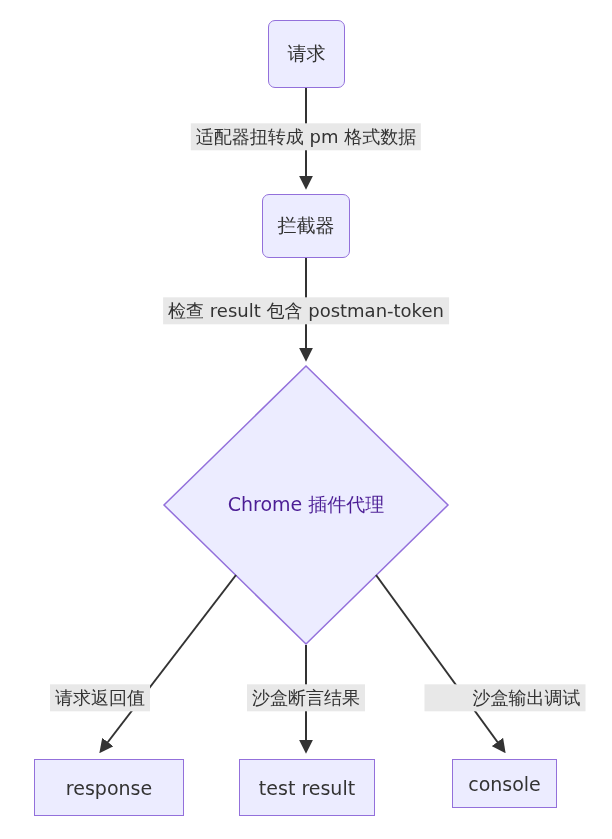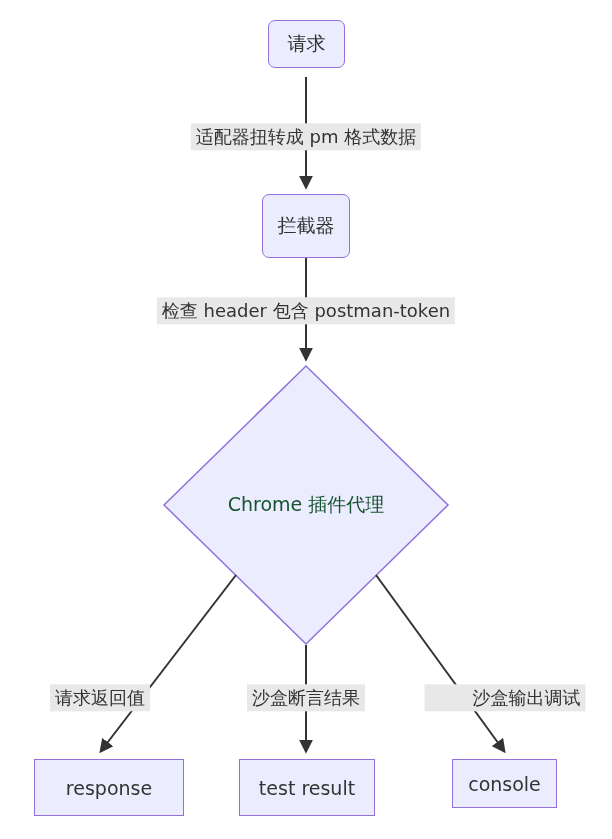--- a/index.html
+++ b/index.html
@@ -35,21 +35,21 @@
       box-sizing: border-box;
       white-space: nowrap;
     }
     .node.rounded {
       border-radius: 7px;
     }
     .diamond-label {
       position: absolute;
       transform: translate(-50%, -50%);
       font-size: 19px;
-      color: #14532d;
+      color: #4c1d95;
       white-space: nowrap;
     }
     .edge-label {
       position: absolute;
       transform: translate(-50%, -50%);
       background: #e8e8e8;
       padding: 2px 5px;
       font-size: 18px;
       line-height: 1.3;
       color: #333333;
@@ -74,21 +74,21 @@
 
     <line x1="306" y1="252" x2="306" y2="359" stroke="#333333" stroke-width="2" marker-end="url(#arrowhead)"></line>
 
     <line x1="236" y1="575" x2="101" y2="751" stroke="#333333" stroke-width="2" marker-end="url(#arrowhead)"></line>
 
     <line x1="306" y1="645" x2="306" y2="751" stroke="#333333" stroke-width="2" marker-end="url(#arrowhead)"></line>
 
     <line x1="376" y1="575" x2="504" y2="751" stroke="#333333" stroke-width="2" marker-end="url(#arrowhead)"></line>
   </svg>
 
-  <div class="node rounded" style="left:268px; top:20px; width:77px; height:48px;">
+  <div class="node rounded" style="left:268px; top:20px; width:77px; height:68px;">
     <span>请求</span>
   </div>
 
   <div class="node rounded" style="left:262px; top:194px; width:88px; height:64px;">
     <span>拦截器</span>
   </div>
 
   <div class="diamond-label" style="left:306px; top:505px;">Chrome 插件代理</div>
 
   <div class="node" style="left:34px; top:759px; width:150px; height:57px;">
@@ -98,21 +98,21 @@
   <div class="node" style="left:239px; top:759px; width:136px; height:57px;">
     <span>test result</span>
   </div>
 
   <div class="node" style="left:452px; top:759px; width:105px; height:49px;">
     <span>console</span>
   </div>
 
   <div class="edge-label" style="left:306px; top:137px;">适配器扭转成 pm 格式数据</div>
 
-  <div class="edge-label" style="left:306px; top:311px;">检查 header 包含 postman-token</div>
+  <div class="edge-label" style="left:306px; top:311px;">检查 result 包含 postman-token</div>
 
   <div class="edge-label" style="left:100px; top:698px;">请求返回值</div>
 
   <div class="edge-label" style="left:306px; top:698px;">沙盒断言结果</div>
 
   <div class="edge-label" style="left:505px; top:698px;padding-left:48px;">沙盒输出调试</div>
 
 </div>
 
 </body></html>

